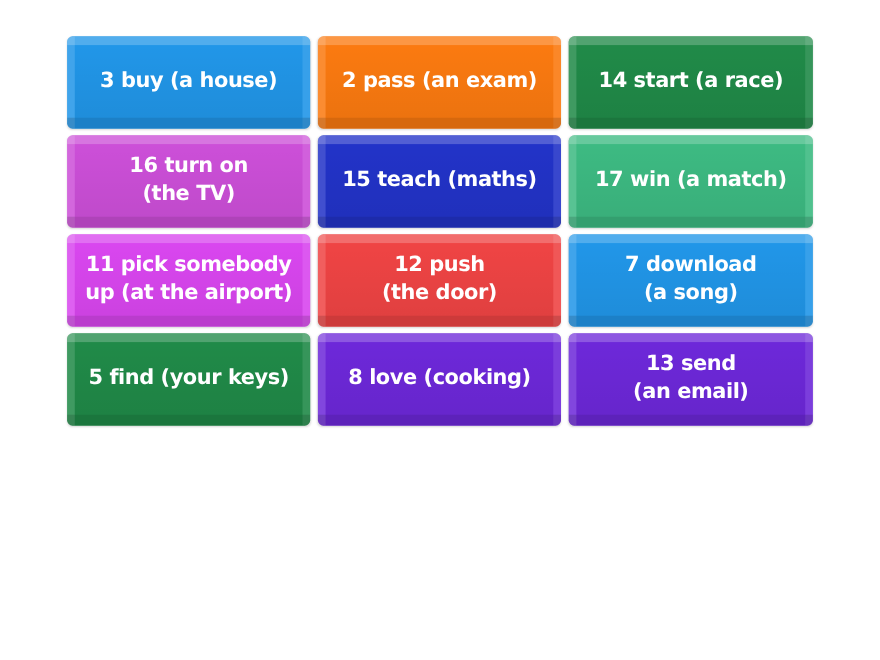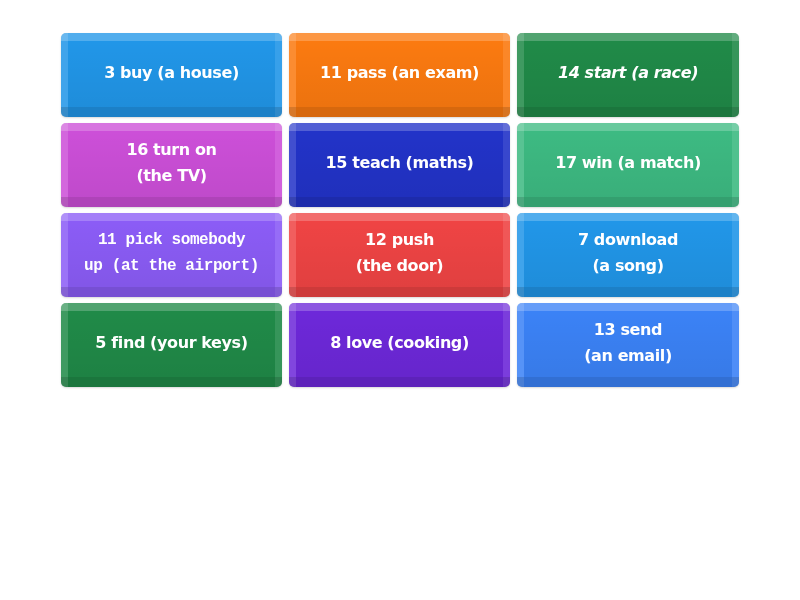--- a/index.html
+++ b/index.html
@@ -37,21 +37,21 @@
       background: rgba(0,0,0,0.14);
     }
     .tile .face {
       position: absolute; left: 7px; right: 7px; top: 8px; bottom: 10px;
       background: linear-gradient(to bottom, rgba(255,255,255,0) 0%, rgba(0,0,0,0.06) 100%);
     }
     .tile .label {
       position: absolute; left: 0; right: 0; top: 0; bottom: 4px;
       display: flex; align-items: center; justify-content: center;
       text-align: center; color: #ffffff;
-      font-size: 16px; font-weight: bold; line-height: 26px;
+      font-size: 19px; font-weight: bold; line-height: 26px;
       letter-spacing: -0.4px;
       white-space: pre-line; padding: 0 4px;
     }
   </style>
 </head>
 <body>
 
 <div class="grid">
   <div class="tile" style="background: rgb(33, 150, 232);">
       <div class="edge-top"></div>
@@ -60,23 +60,23 @@
       <div class="edge-bottom"></div>
       <div class="face"></div>
       <div class="label">3 buy (a house)</div>
     </div>
   <div class="tile" style="background: rgb(251, 122, 16);">
       <div class="edge-top"></div>
       <div class="edge-left"></div>
       <div class="edge-right"></div>
       <div class="edge-bottom"></div>
       <div class="face"></div>
-      <div class="label">11 pass (an exam)</div>
+      <div class="label">2 pass (an exam)</div>
     </div>
-  <div class="tile" style="background: rgb(32, 138, 72); font-style: italic;">
+  <div class="tile" style="background: rgb(32, 138, 72);">
       <div class="edge-top"></div>
       <div class="edge-left"></div>
       <div class="edge-right"></div>
       <div class="edge-bottom"></div>
       <div class="face"></div>
       <div class="label">14 start (a race)</div>
     </div>
   <div class="tile" style="background: rgb(204, 79, 216);">
       <div class="edge-top"></div>
       <div class="edge-left"></div>
@@ -95,21 +95,21 @@
       <div class="label">15 teach (maths)</div>
     </div>
   <div class="tile" style="background: rgb(61, 186, 130); text-decoration: underline;">
       <div class="edge-top"></div>
       <div class="edge-left"></div>
       <div class="edge-right"></div>
       <div class="edge-bottom"></div>
       <div class="face"></div>
       <div class="label">17 win (a match)</div>
     </div>
-  <div class="tile" style="background: #8b5cf6; font-family: Liberation Mono, monospace;">
+  <div class="tile" style="background: #d946ef;">
       <div class="edge-top"></div>
       <div class="edge-left"></div>
       <div class="edge-right"></div>
       <div class="edge-bottom"></div>
       <div class="face"></div>
       <div class="label">11 pick somebody
 up (at the airport)</div>
     </div>
   <div class="tile" style="background: #ef4444;">
       <div class="edge-top"></div>
@@ -138,21 +138,21 @@
       <div class="label">5 find (your keys)</div>
     </div>
   <div class="tile" style="background: #6d28d9; text-decoration: underline;">
       <div class="edge-top"></div>
       <div class="edge-left"></div>
       <div class="edge-right"></div>
       <div class="edge-bottom"></div>
       <div class="face"></div>
       <div class="label">8 love (cooking)</div>
     </div>
-  <div class="tile" style="background: #3b82f6; padding-left: 24px;">
+  <div class="tile" style="background: #6d28d9; padding-left: 24px;">
       <div class="edge-top"></div>
       <div class="edge-left"></div>
       <div class="edge-right"></div>
       <div class="edge-bottom"></div>
       <div class="face"></div>
       <div class="label">13 send
 (an email)</div>
     </div>
 </div>
 

